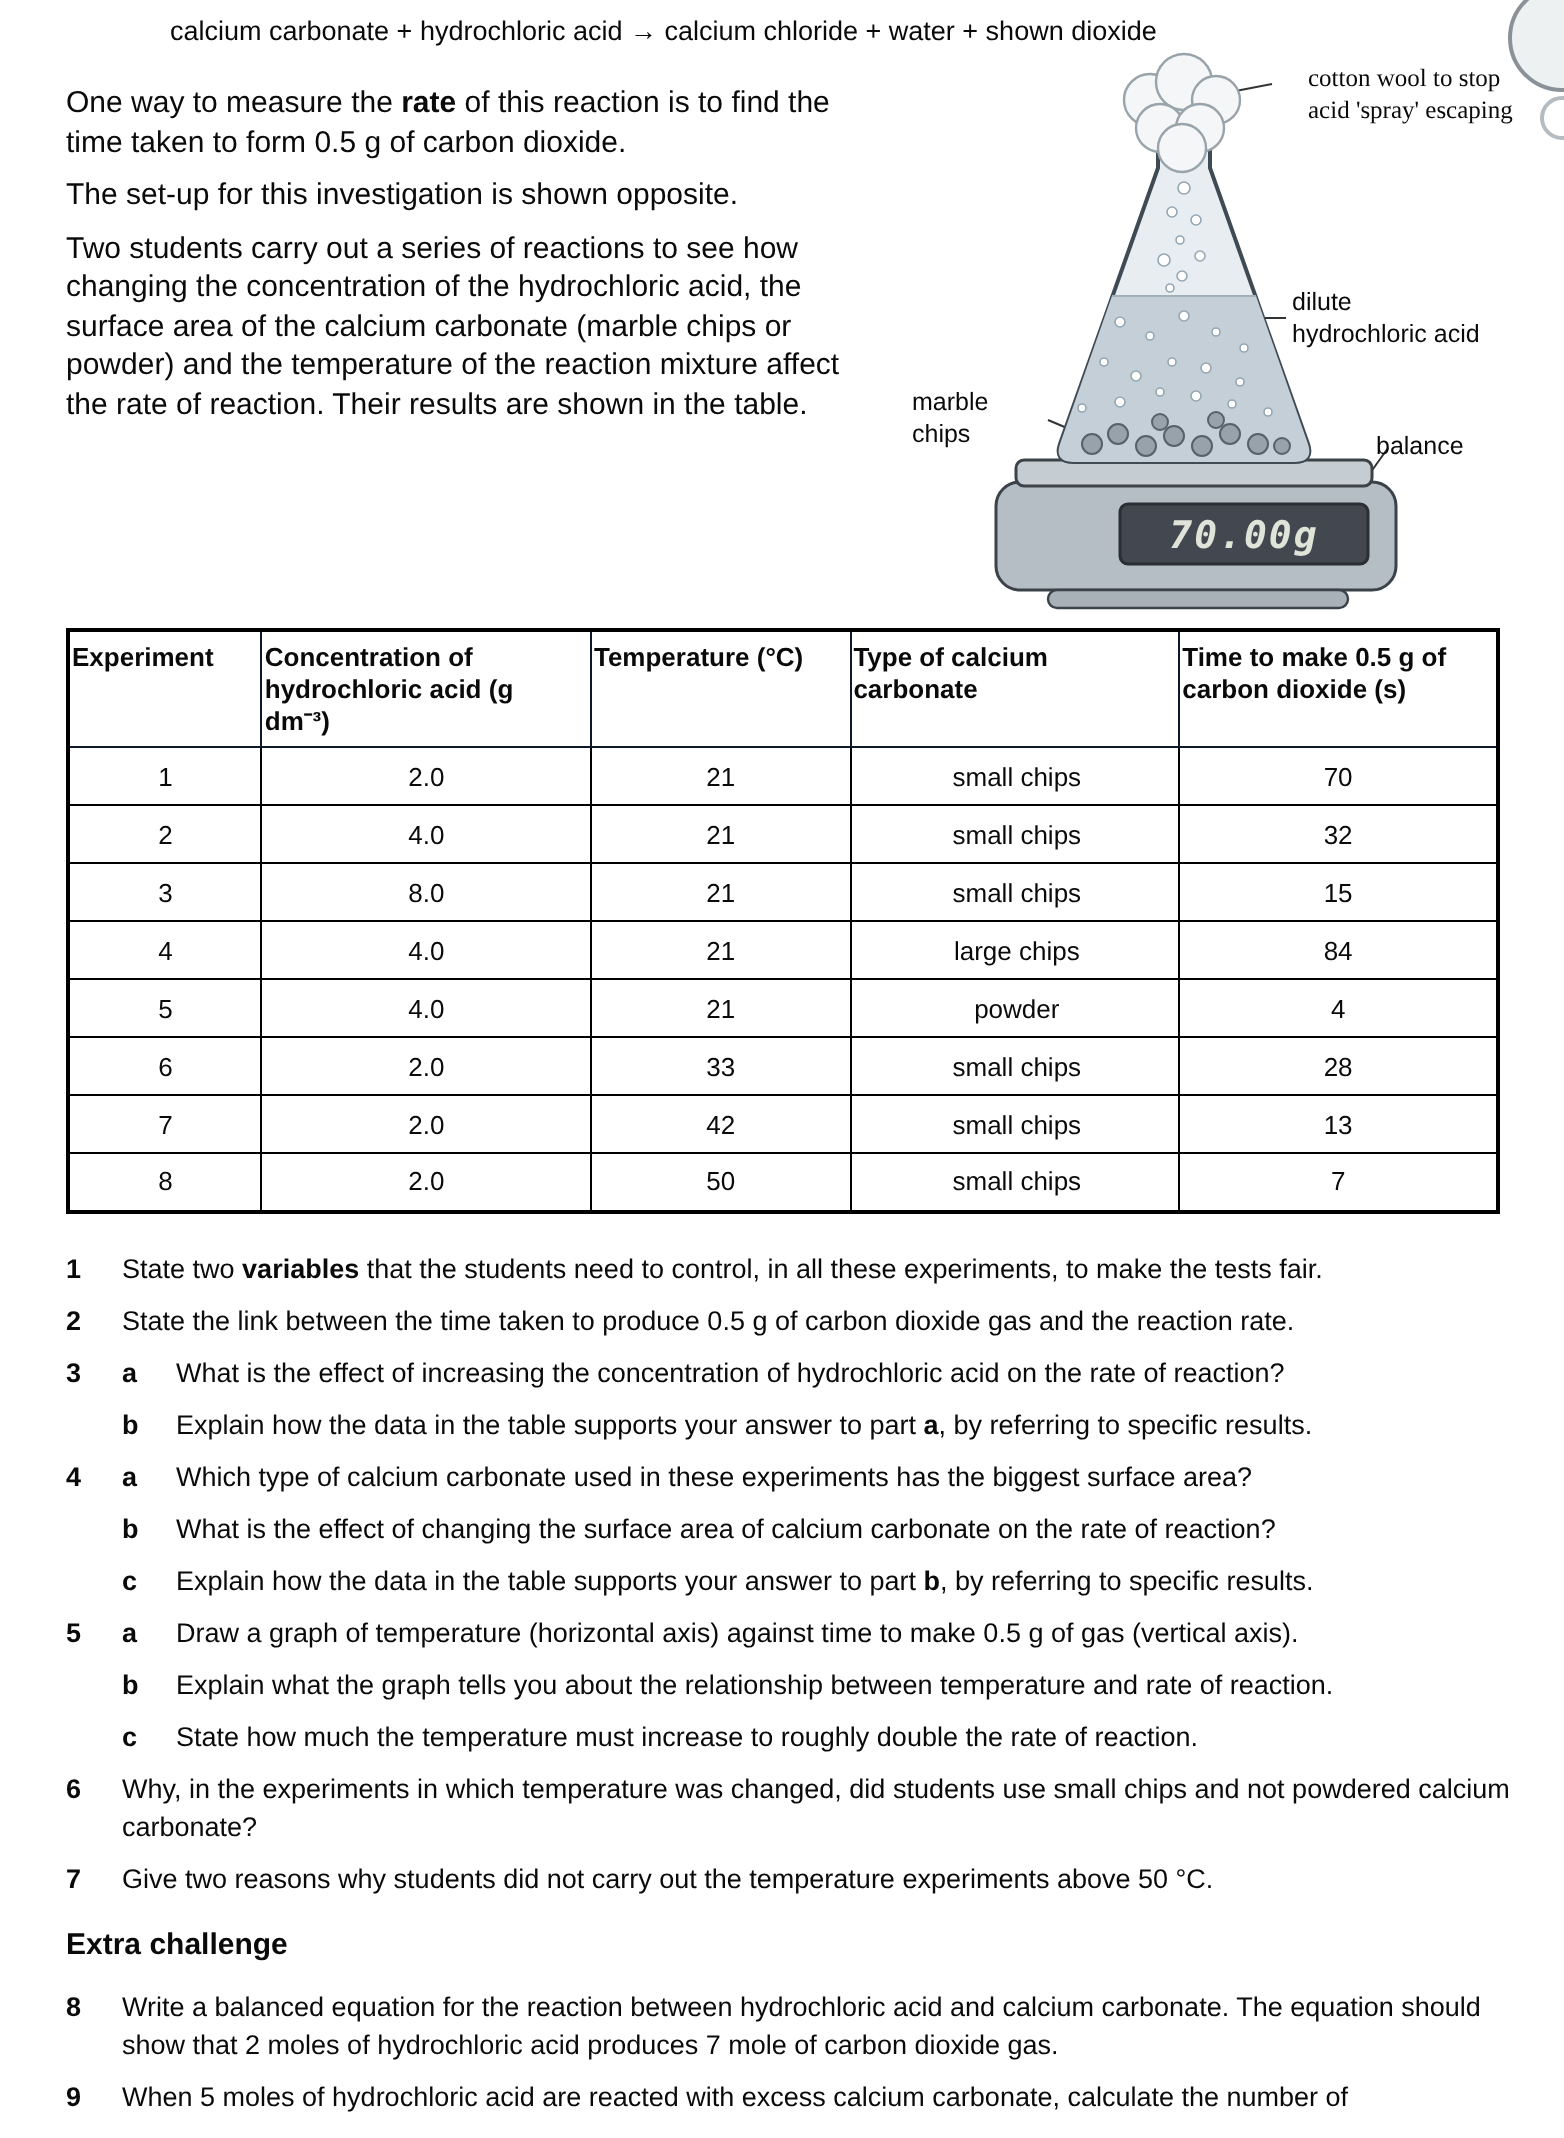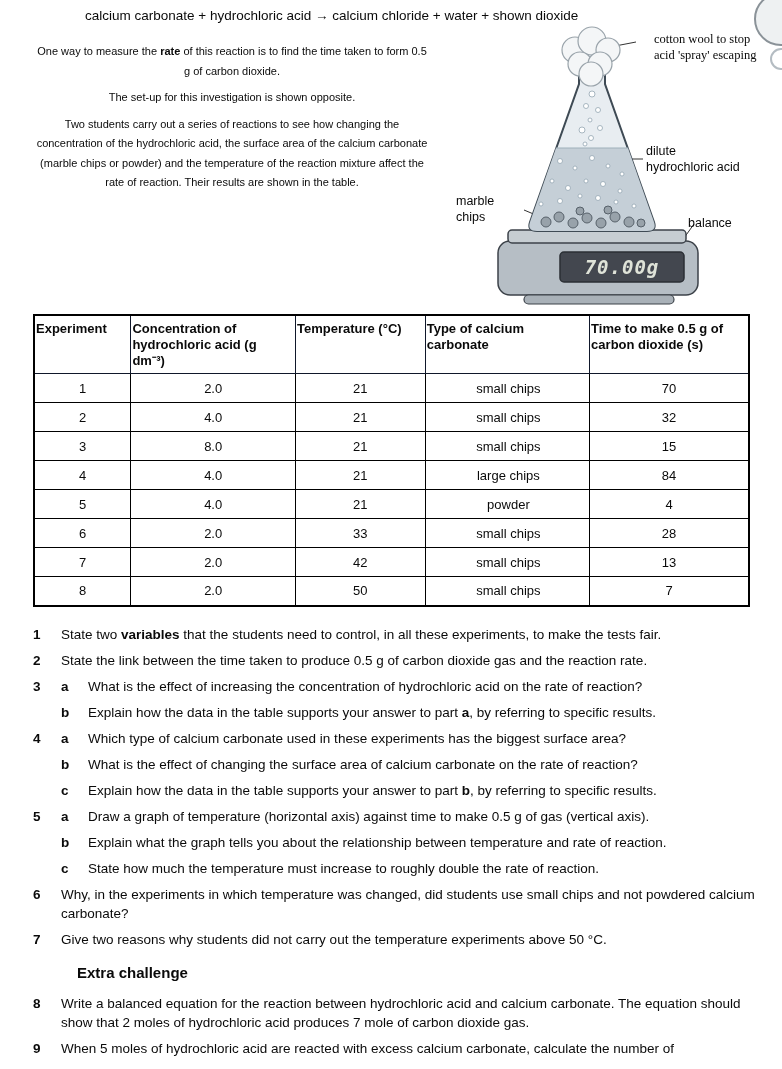--- a/index.html
+++ b/index.html
@@ -3,21 +3,21 @@
 <meta charset="utf-8">
 <style>
   * { margin:0; padding:0; box-sizing:border-box; }
   html,body { background:#fff; }
   .page {
     position:relative; width:782px; height:1069px; background:#ffffff;
     font-family:"Liberation Sans", sans-serif; color:#0a0a0a; overflow:hidden;
   }
   .equation { position:absolute; left:85px; top:8px; font-size:13.5px; }
 
-  .intro { position:absolute; left:33px; top:42px; width:398px; font-size:11px; line-height:19.5px;text-align:center; }
+  .intro { position:absolute; left:33px; top:42px; width:398px; font-size:15px; line-height:19.5px; }
   .intro p { margin-bottom:7px; }
 
   .diagram { position:absolute; left:440px; top:26px; width:342px; height:290px; }
   .dlabel { position:absolute; font-size:12.5px; line-height:15.5px; color:#0a0a0a; }
   .lbl-cotton  { left:214px; top:6px;   width:106px;font-family:Liberation Serif, serif; }
   .lbl-acid    { left:206px; top:118px; width:96px; }
   .lbl-marble  { left:16px;  top:168px; width:64px; text-align:left; }
   .lbl-balance { left:248px; top:190px; width:70px; }
 
   .corner-a { position:absolute; right:-26px; top:-8px; width:54px; height:54px;
@@ -32,21 +32,21 @@
   .data-table td { border:1px solid #000; height:29px; vertical-align:middle;
                    text-align:center; padding:2px 6px; }
   .data-table td.cell-left { text-align:center; padding-left:8px; }
 
   .questions { position:absolute; left:33px; top:625px; width:736px;
                font-size:13.5px; line-height:19px; }
   .q-row { display:flex; margin-bottom:7px; }
   .q-num { width:28px; flex:none; font-weight:700; }
   .q-letter { width:27px; flex:none; font-weight:700; }
   .q-text { flex:1; }
-  .extra-heading { font-weight:700; font-size:15px; margin-top:14px; margin-bottom:12px;margin-left:44px; }
+  .extra-heading { font-weight:700; font-size:15px; margin-top:14px; margin-bottom:12px; }
 </style>
 </head>
 <body>
 
 <div class="page">
 
   <div class="equation">calcium carbonate + hydrochloric acid → calcium chloride + water + shown dioxide</div>
 
   <div class="intro">
     <p><span>One way to measure the </span><b>rate</b><span> of this reaction is to find the time taken to form 0.5 g of carbon dioxide.</span></p>

